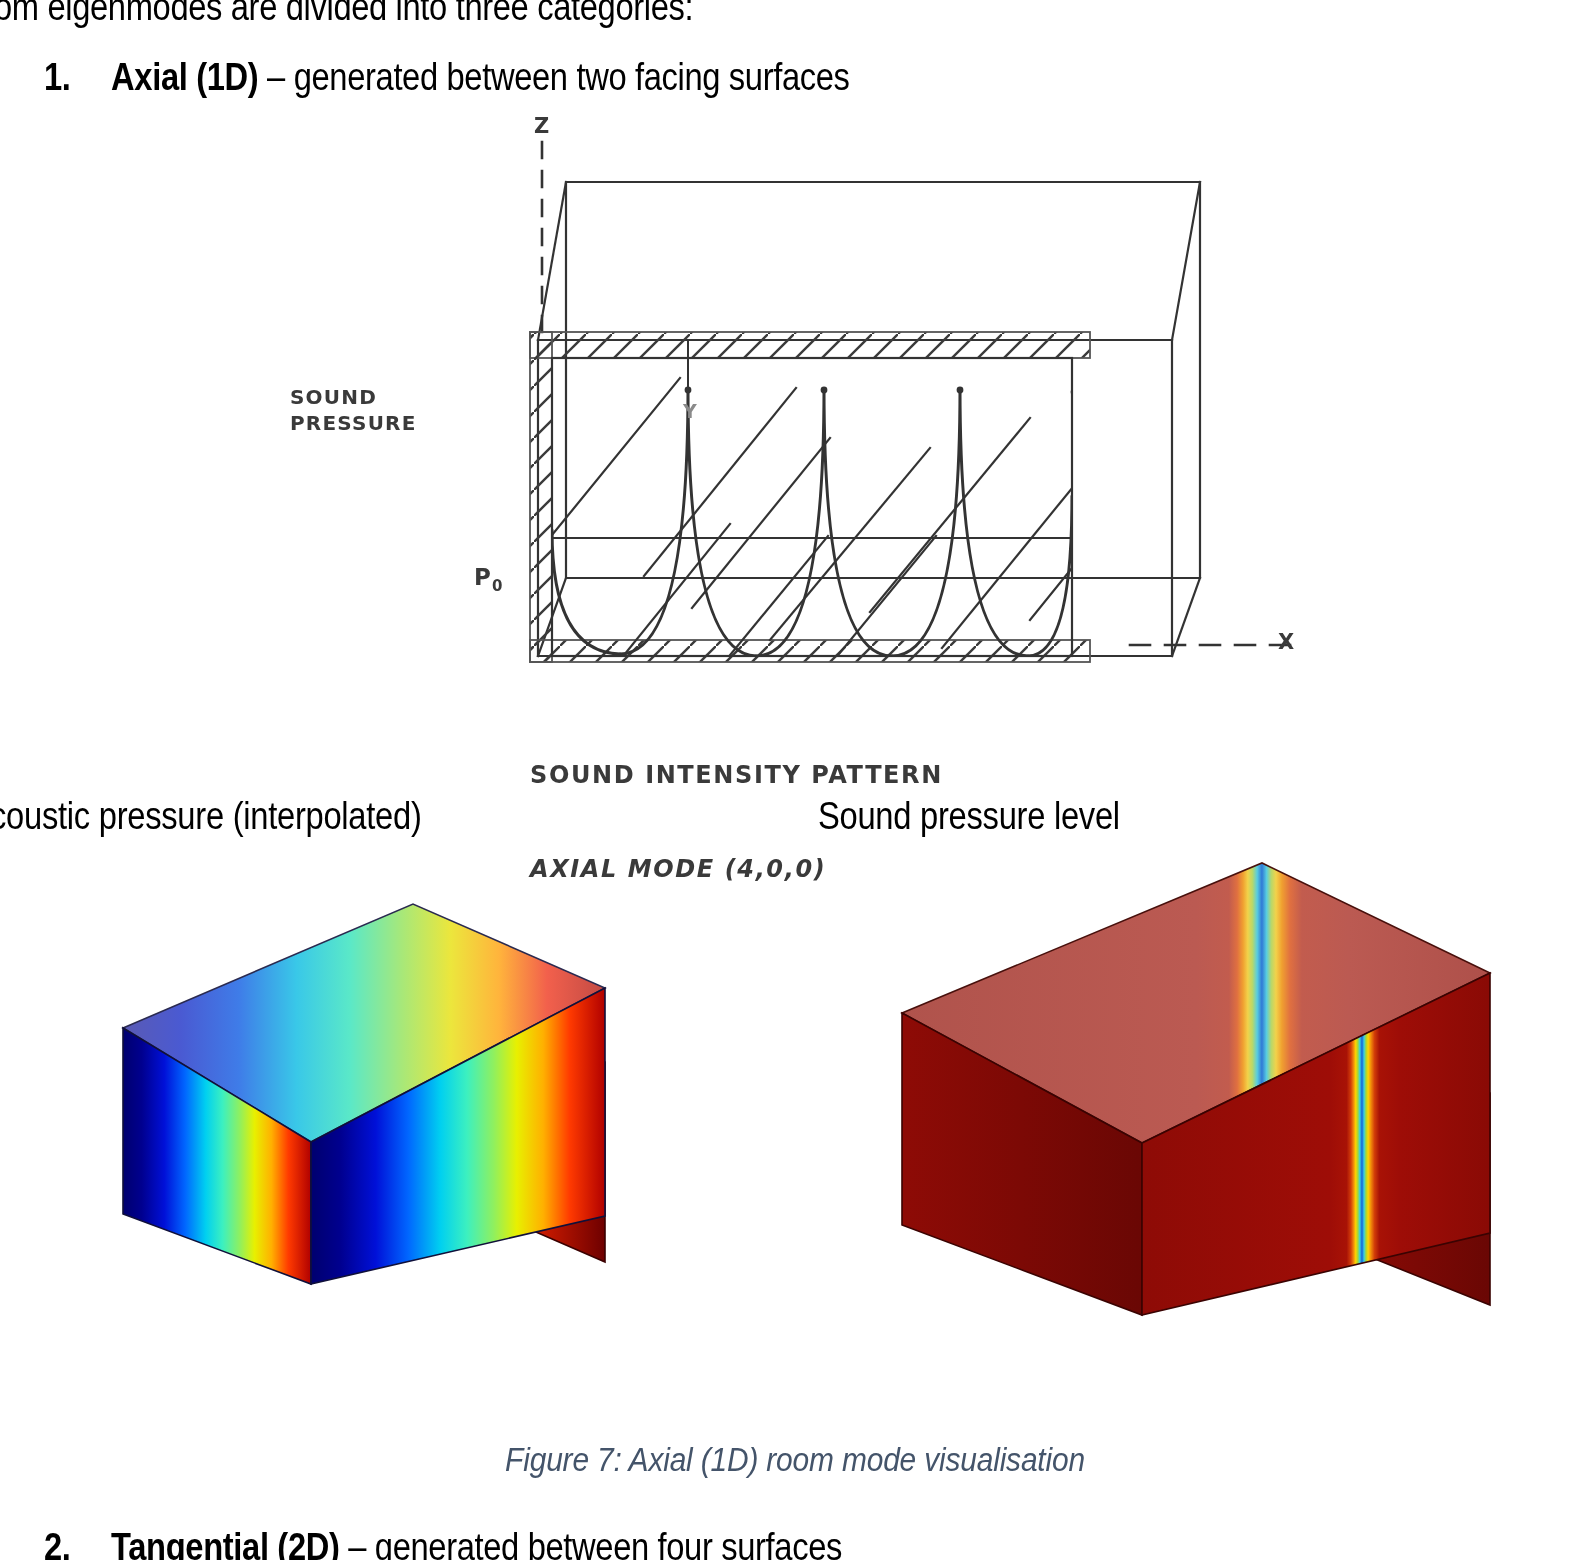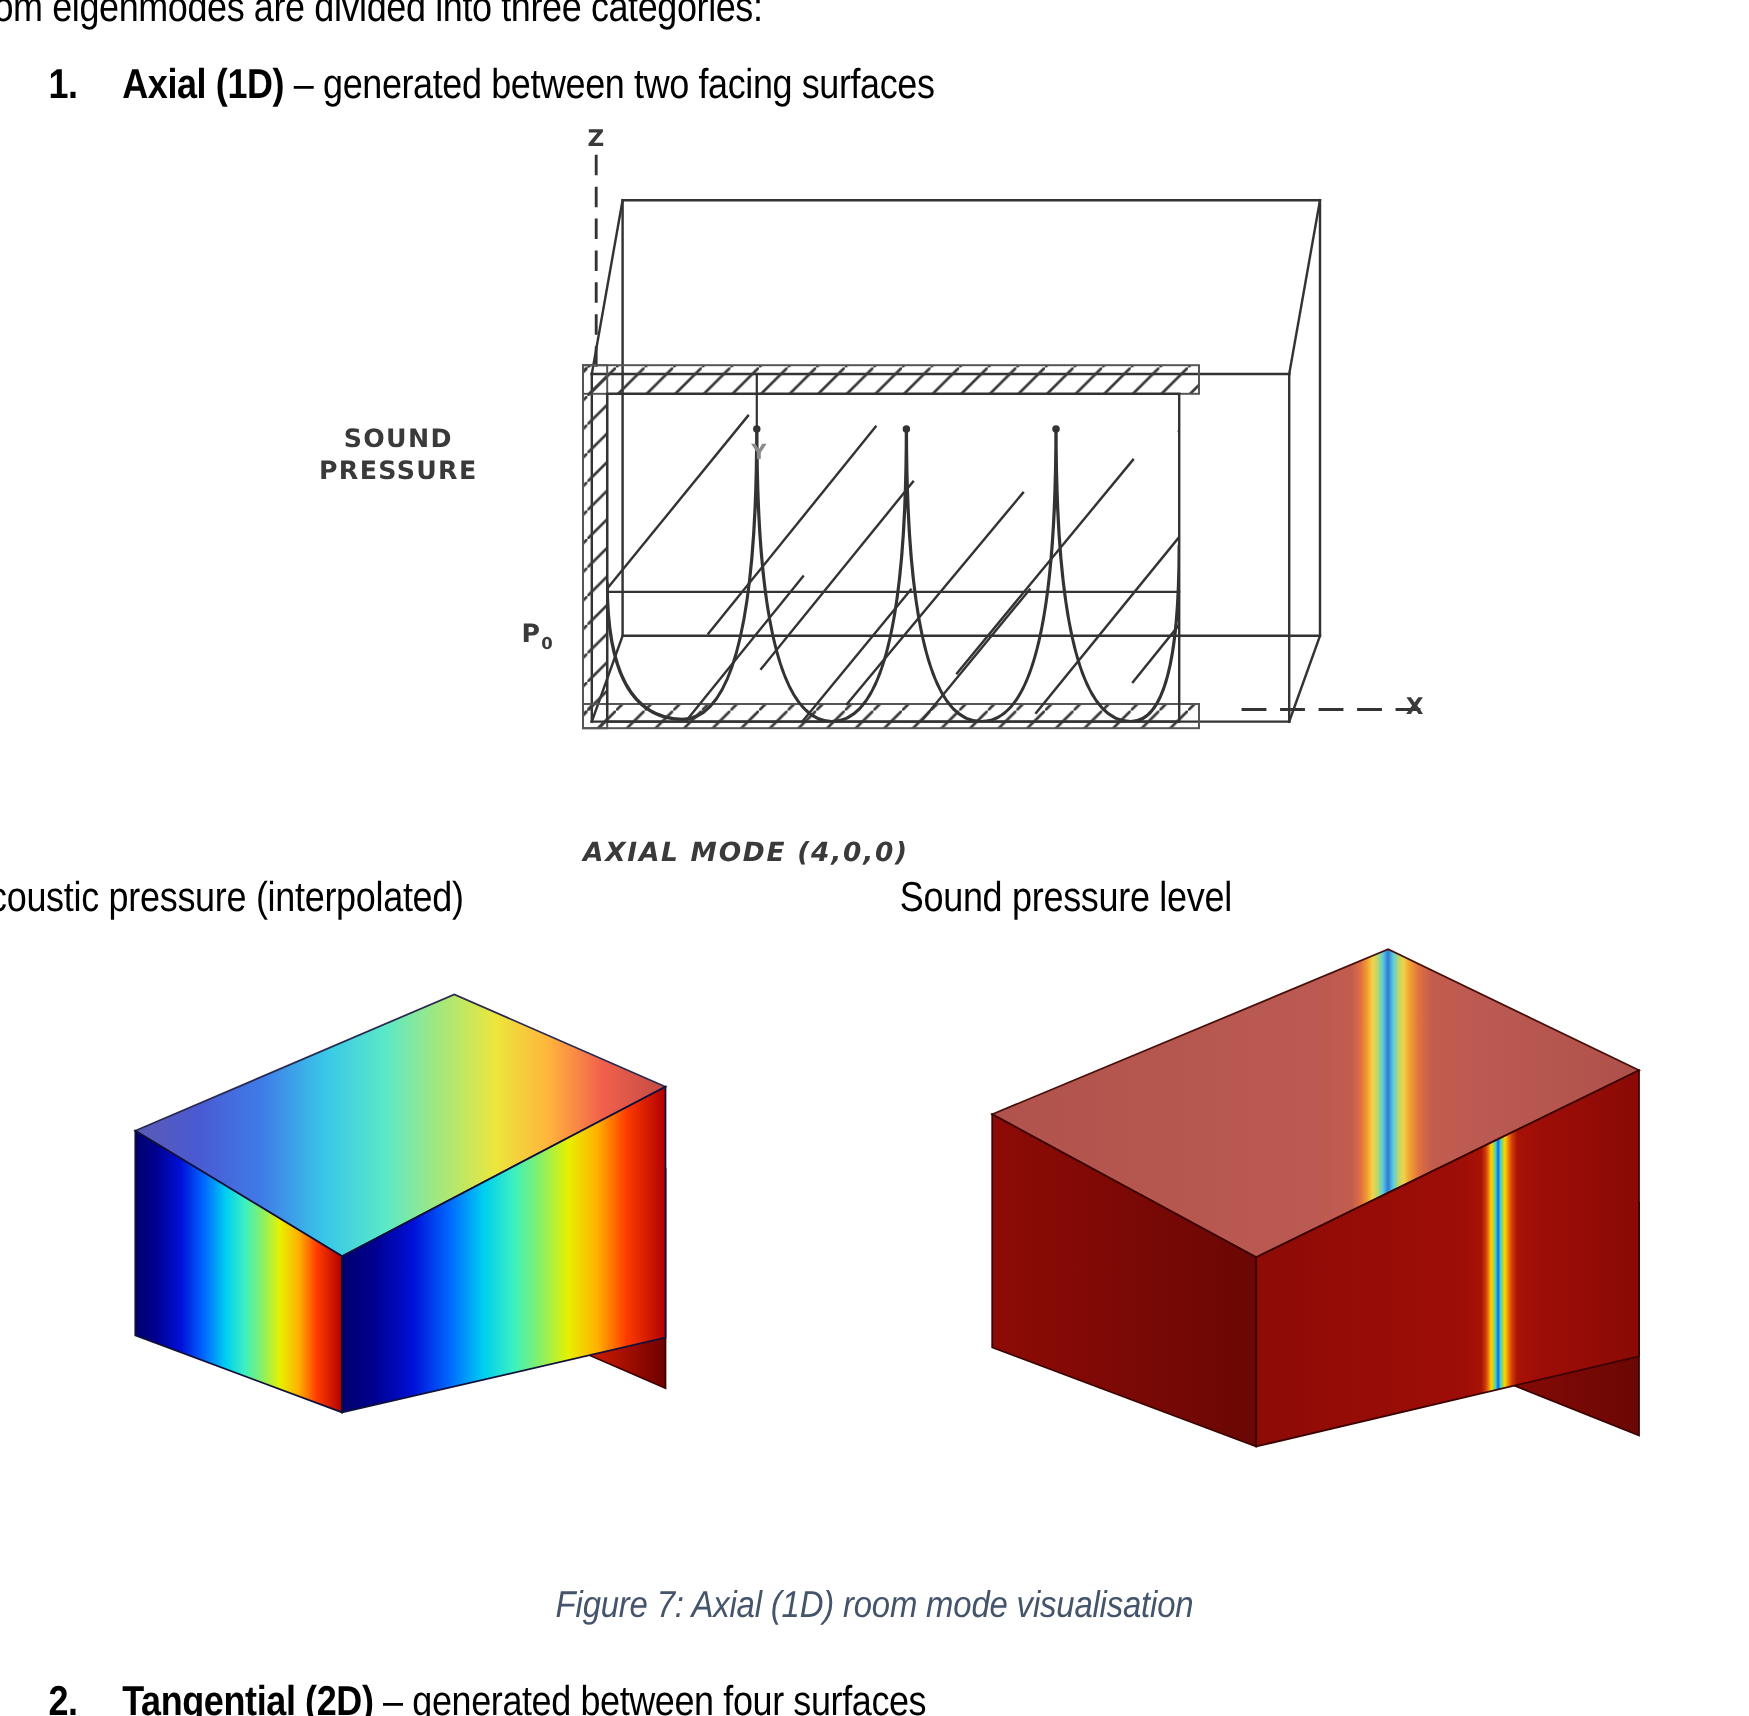--- a/index.html
+++ b/index.html
@@ -69,22 +69,22 @@
     font-weight: bold;
     color: #3a3a3a;
     white-space: pre;
     letter-spacing: 1.2px;
   }
   #label-z   { left: 104px; top: 14px;  font-size: 21px; }
   #label-x   { left: 848px; top: 530px; font-size: 21px; }
   #label-y   { left: 253px; top: 300px; font-size: 19px; color:#8a8a8a; }
   #label-sound-pressure {
     left: -140px; top: 285px;
-    font-size: 23px; line-height: 1.28;
-    text-align: center;
+    font-size: 20px; line-height: 1.28;
+    text-align: left;
   }
   #label-p0  { left: 44px; top: 440px; font-size: 23px; margin-top: 24px; }
   #label-p0 sub { font-size: 15px; }
   #caption-intensity {
     left: 100px; top: 598px;
     font-size: 24px; line-height: 1.3;
     letter-spacing: 1.6px;
   }
   #caption-intensity .mode { font-style: italic; }
 
@@ -207,20 +207,21 @@
     </g>
   </svg>
 
   <div class="ld-label" id="label-z">Z</div>
   <div class="ld-label" id="label-x">X</div>
   <div class="ld-label" id="label-y">Y</div>
   <div class="ld-label" id="label-sound-pressure" style="white-space: pre;">SOUND
 PRESSURE</div>
   <div class="ld-label" id="label-p0"><span>P</span><sub>0</sub></div>
   <div class="ld-label" id="caption-intensity">
+    <div>SOUND INTENSITY PATTERN</div>
     <div class="mode">AXIAL MODE (4,0,0)</div>
   </div>
 </div>
 
 <div class="plot-heading" id="heading-left">coustic pressure (interpolated)</div>
 <div class="plot-heading" id="heading-right">Sound pressure level</div>
 
 <div class="box3d" id="box-pressure">
   <svg width="560" height="420" viewBox="0 0 560 420">
     <defs>

